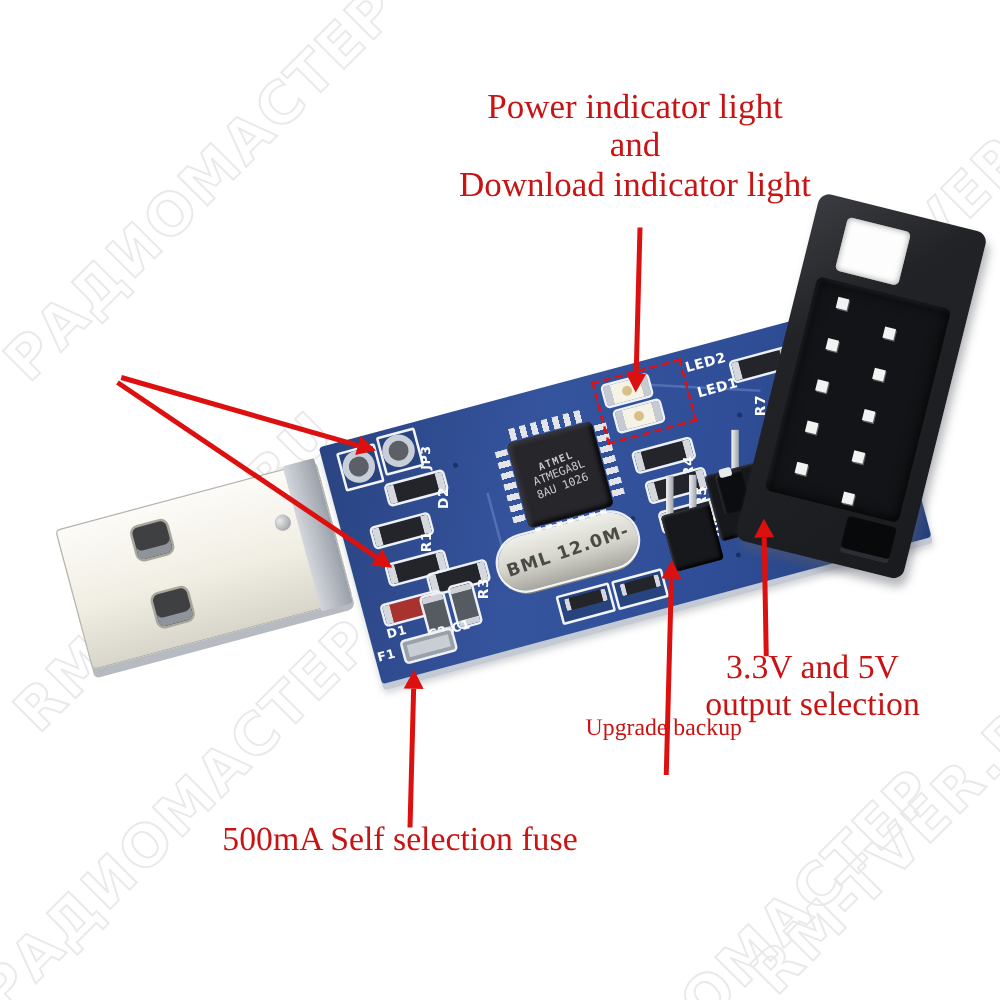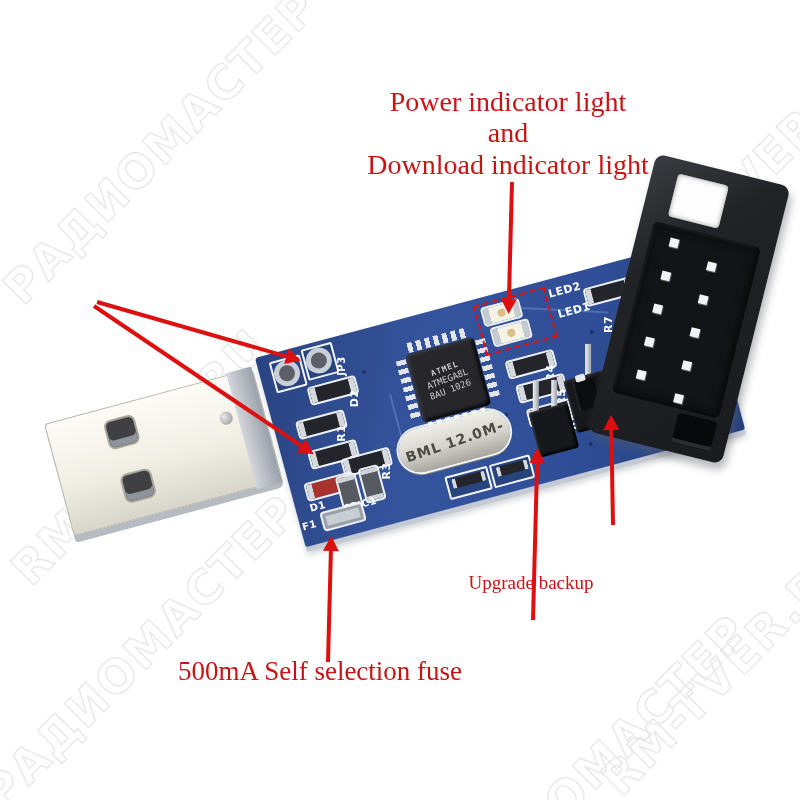--- a/index.html
+++ b/index.html
@@ -216,23 +216,25 @@
     <div class="ipin" style="left:34px;top:180px;"></div>
     <div class="ipin" style="left:34px;top:214px;"></div>
     <div class="ipin" style="left:76px;top:92px;"></div>
     <div class="ipin" style="left:76px;top:126px;"></div>
     <div class="ipin" style="left:76px;top:160px;"></div>
     <div class="ipin" style="left:76px;top:194px;"></div>
     <div class="ipin" style="left:76px;top:228px;"></div>
     <div class="slot"></div>
   </div>
 
-  <div class="ann" style="left:330px;top:86px;width:356px;font-size:28px;">Power indicator light
+  <div class="ann" style="left:330px;top:70px;width:356px;font-size:28px;">Power indicator light
 and
 Download indicator light</div>
+  <div class="ann" style="left:532px;top:518px;width:236px;font-size:27px;">3.3V and 5V
+output selection</div>
   <div class="ann" style="left:396px;top:572px;width:270px;font-size:19px;">Upgrade backup</div>
   <div class="ann" style="left:140px;top:656px;width:360px;font-size:27px;">500mA Self selection fuse</div>
 
   <div class="arrow" style="left:512px;top:174px;width:132px;transform:rotate(91.5deg);">
       <div class="shaft"></div>
       <div class="head"></div>
     </div>
   <div class="arrow" style="left:97px;top:294px;width:212px;transform:rotate(16deg);">
       <div class="shaft"></div>
       <div class="head"></div>

